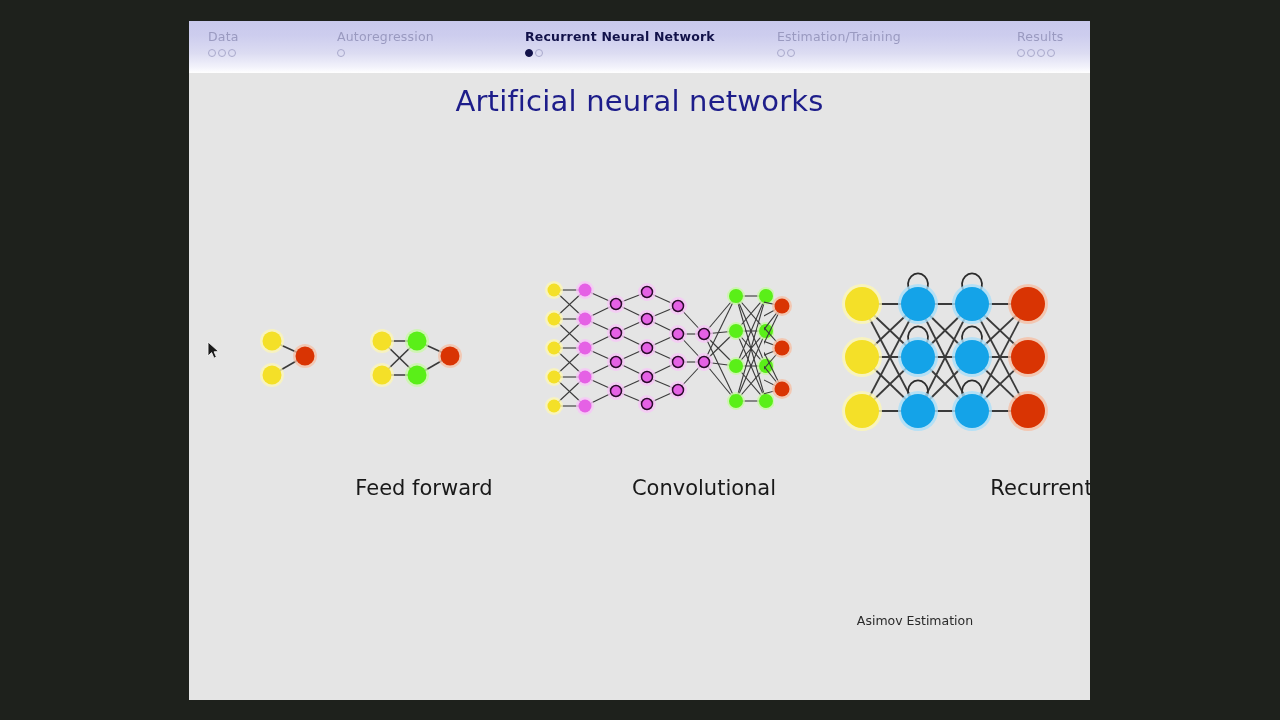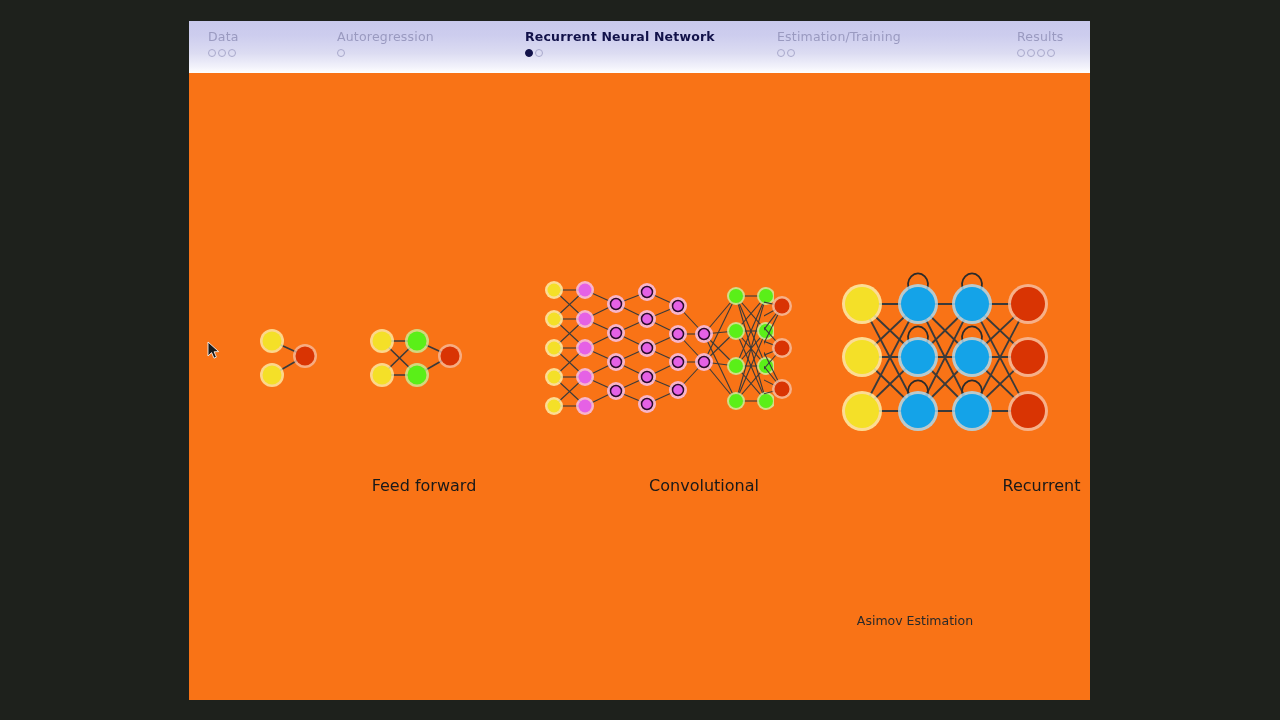--- a/index.html
+++ b/index.html
@@ -20,21 +20,21 @@
     background: #1e211c;
   }
 
   
   #slide {
     position: absolute;
     left: 189px;
     top: 21px;
     width: 901px;
     height: 679px;
-    background: #f97316;
+    background: #e5e5e5;
     overflow: hidden;
   }
 
   
   #navbar {
     position: absolute;
     left: 0;
     top: 0;
     width: 901px;
     height: 52px;
@@ -108,21 +108,21 @@
   }
 
   
   .diagram {
     position: absolute;
   }
   .caption {
     position: absolute;
     text-align: center;
     font-family: "DejaVu Sans", sans-serif;
-    font-size: 16px;
+    font-size: 21px;
     color: #191919;
   }
   #cap-ff   { left: 110px;  top: 455px; width: 250px; }
   #cap-conv { left: 270px;  top: 455px; width: 490px; }
   #cap-rec  { left: 600px;  top: 455px; width: 505px; }
 
   #credit {
     position: absolute;
     left: 601px;
     top: 592px;
@@ -184,20 +184,21 @@
 
       <div class="nav-section" id="sec-res">
         <span class="nav-label">Results</span>
         <span class="nav-dots">
           <i class="dot"></i><i class="dot"></i><i class="dot"></i><i class="dot"></i>
         </span>
       </div>
 
     </div>
 
+    <div id="slide-title">Artificial neural networks</div>
 
 
     <div class="diagram" id="diag-ff" style="left:55px; top:255px;">
       <svg width="290" height="150" viewBox="0 0 290 150" xmlns="http://www.w3.org/2000/svg">
         <g stroke="#3a3a3a" stroke-width="1.6" fill="none">
 
           <line x1="28" y1="65" x2="61" y2="80"></line>
           <line x1="28" y1="99" x2="61" y2="80"></line>
 
           <line x1="138" y1="65" x2="173" y2="65"></line>

